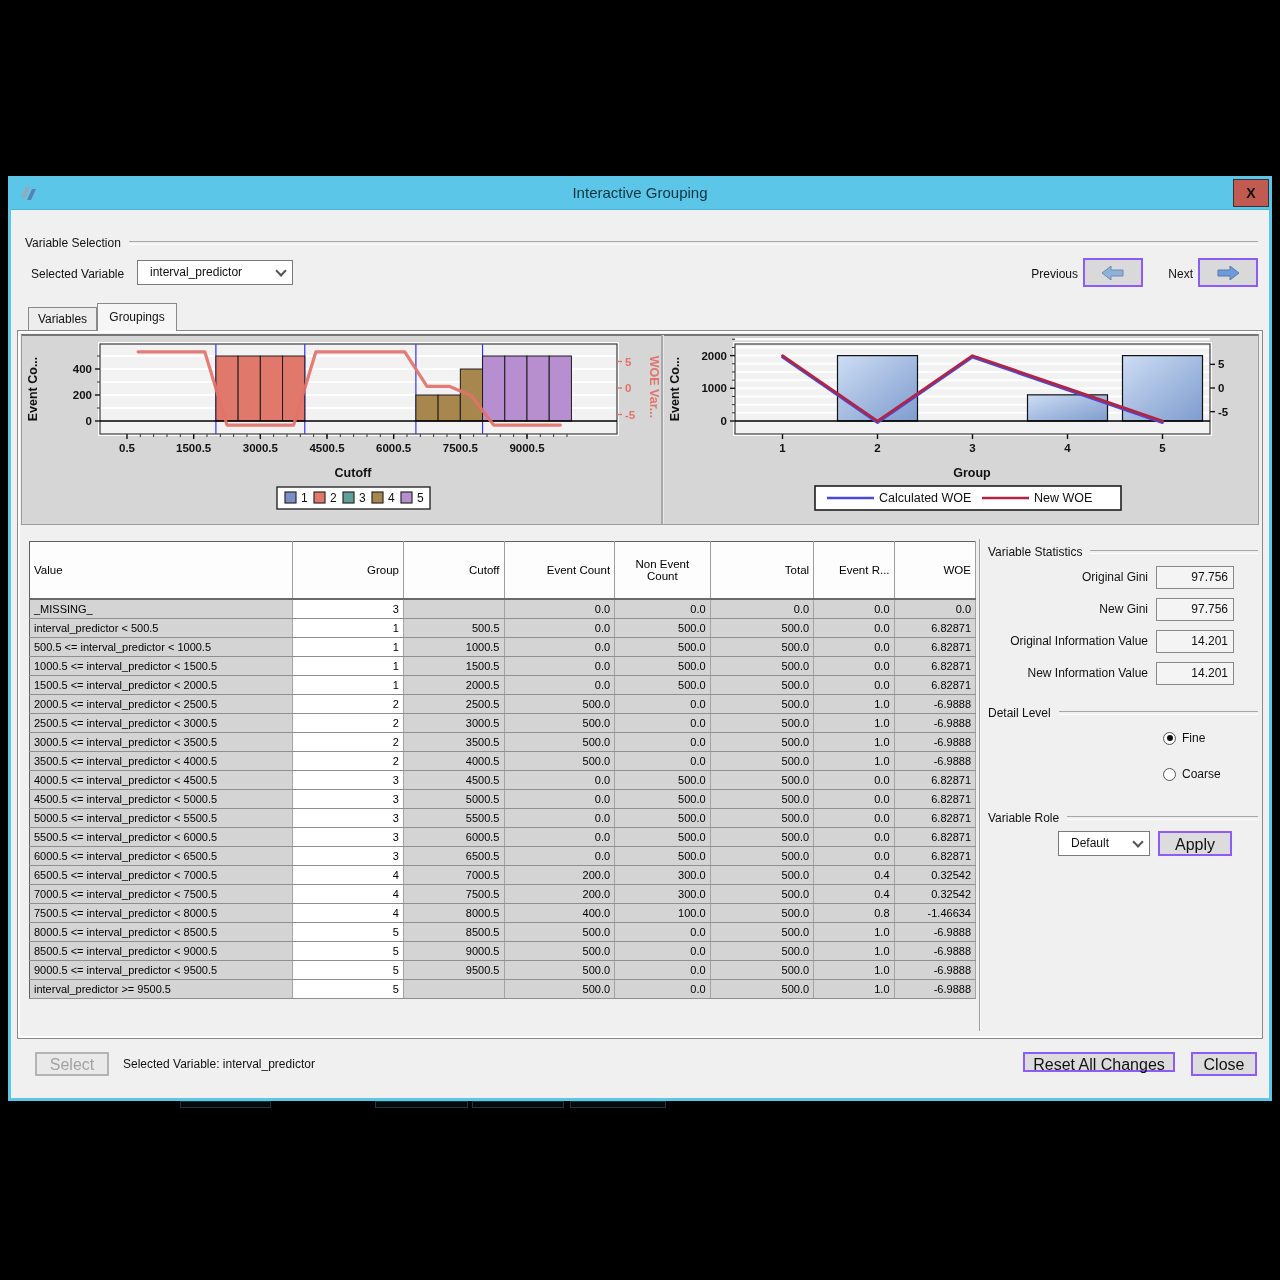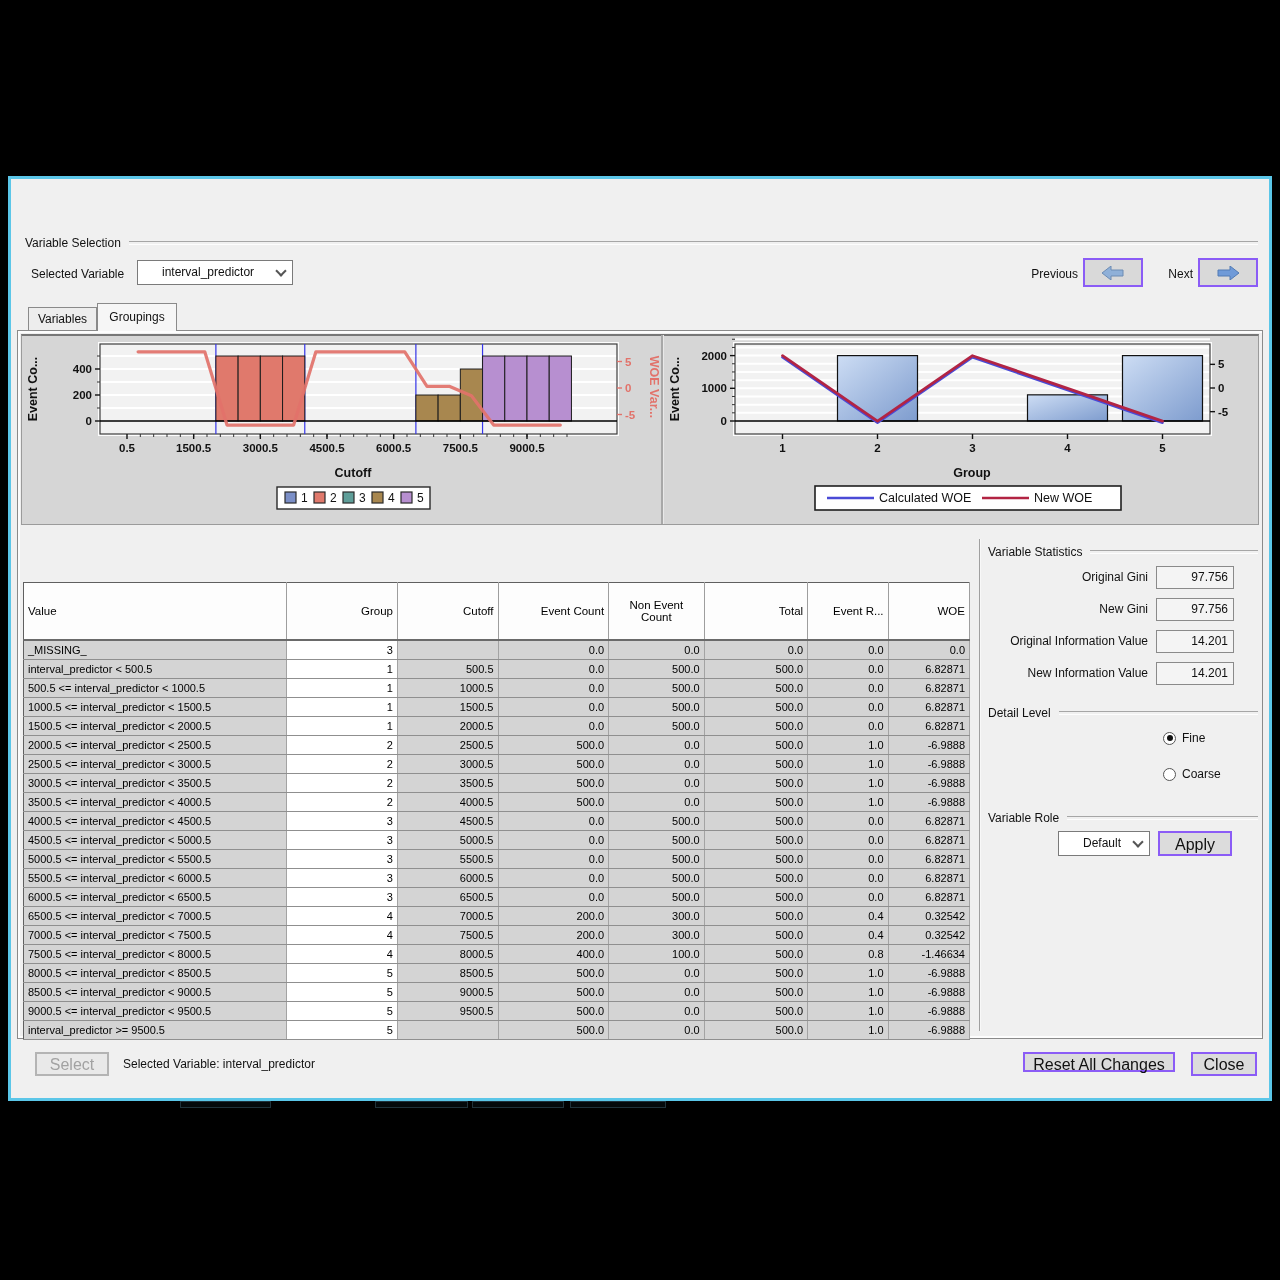--- a/index.html
+++ b/index.html
@@ -15,21 +15,21 @@
   .app-icon{position:absolute;left:8px;top:6px;width:20px;height:17px;}
   .close-btn{position:absolute;right:0;top:0;width:36px;height:28px;background:#c15b52;
     border:1px solid #343434;box-sizing:border-box;color:#111;font-weight:bold;font-size:14px;
     text-align:center;line-height:26px;cursor:pointer;}
 
   
   .section-head{position:absolute;display:flex;align-items:center;font-size:12px;color:#111;}
   .section-head .rule{flex:1;height:2px;margin-left:8px;border-top:1px solid #a6a6a6;border-bottom:1px solid #fdfdfd;}
   .lbl{position:absolute;font-size:12px;color:#111;white-space:nowrap;}
   .combo{position:absolute;box-sizing:border-box;background:#fff;border:1px solid #7a7a7a;
-    font-size:12px;color:#111;padding:4px 22px 0 24px;cursor:pointer;}
+    font-size:12px;color:#111;padding:4px 22px 0 12px;cursor:pointer;}
   .combo .chev{position:absolute;right:7px;top:6px;width:8px;height:8px;box-sizing:border-box;
     border-right:2px solid #555;border-bottom:2px solid #555;transform:rotate(45deg);}
   .btn{position:absolute;box-sizing:border-box;background:#dcdcdc;border:2px solid #8b5cf6;
     font-size:16px;color:#111;text-align:center;cursor:pointer;}
   .btn.nav{background:#d9d9d9;}
   .btn.disabled{background:#e9e9e9;border-color:#b4b4b4;color:#a2a2a2;cursor:default;}
 
   
   .tab{position:absolute;box-sizing:border-box;border:1px solid #8a8a8a;border-bottom:none;
     background:#ededed;font-size:12px;color:#111;text-align:center;cursor:pointer;}
@@ -38,21 +38,21 @@
     border:1px solid #8a8a8a;background:#f0f0f0;box-shadow:inset 0 -2px 0 #fdfdfd, inset 2px 2px 0 #fdfdfd;}
 
   
   .charts-wrap{position:absolute;left:10px;top:155px;width:1238px;height:191px;box-sizing:border-box;
     background:#d6d6d6;border:1px solid #9b9b9b;border-top:2px solid #777;}
   .chart-svg{position:absolute;top:156px;}
   .charts-divider{position:absolute;left:650px;top:156px;width:2px;height:189px;background:#a8a8a8;border-right:1px solid #e9e9e9;}
   svg text{font-family:"Liberation Sans",sans-serif;}
 
   
-  .grid-wrap{position:absolute;left:12px;top:362px;width:829px;margin-top:41px;}
+  .grid-wrap{position:absolute;left:18px;top:362px;width:829px;}
   table.grid{border-collapse:collapse;table-layout:fixed;width:947px;font-size:11px;color:#000;
     border:1px solid #5f5f5f;}
   table.grid th{background:#fdfdfd;font-weight:normal;font-size:11.5px;border-right:1px solid #9e9e9e;
     border-bottom:2px solid #6a6a6a;height:52px;padding:2px 4px;vertical-align:middle;}
   table.grid td{background:#d4d4d4;border-right:1px solid #a3a3a3;border-bottom:1px solid #8f8f8f;
     height:16px;padding:1px 4px;white-space:nowrap;overflow:hidden;}
   table.grid td.group{background:#ffffff;}
   .ta-l{text-align:left;} .ta-r{text-align:right;} .ta-c{text-align:center;}
 
   
@@ -73,20 +73,28 @@
   
   .remnant{position:absolute;box-sizing:border-box;border:1px solid #20323a;background:#04090b;height:7px;}
 </style>
 </head>
 <body>
 
 <div class="page">
 
   <div class="dialog">
 
+    <div class="titlebar">
+      <svg class="app-icon" viewBox="0 0 20 17">
+        <polygon points="2,13 7,2 11,2 6,13" fill="#9aa7b5"></polygon>
+        <polygon points="8,15 13,4 17,4 12,15" fill="#5a7fb4"></polygon>
+      </svg>
+      <div class="title">Interactive Grouping</div>
+      <div class="close-btn">X</div>
+    </div>
 
     <div class="section-head" style="left:14px;top:57px;width:1233px;">
       <span>Variable Selection</span>
       <span class="rule"></span>
     </div>
 
     <div class="lbl" style="left:20px;top:88px;">Selected Variable</div>
     <div class="combo" style="left:126px;top:81px;width:156px;height:25px;">
       <span>interval_predictor</span>
       <span class="chev"></span>

